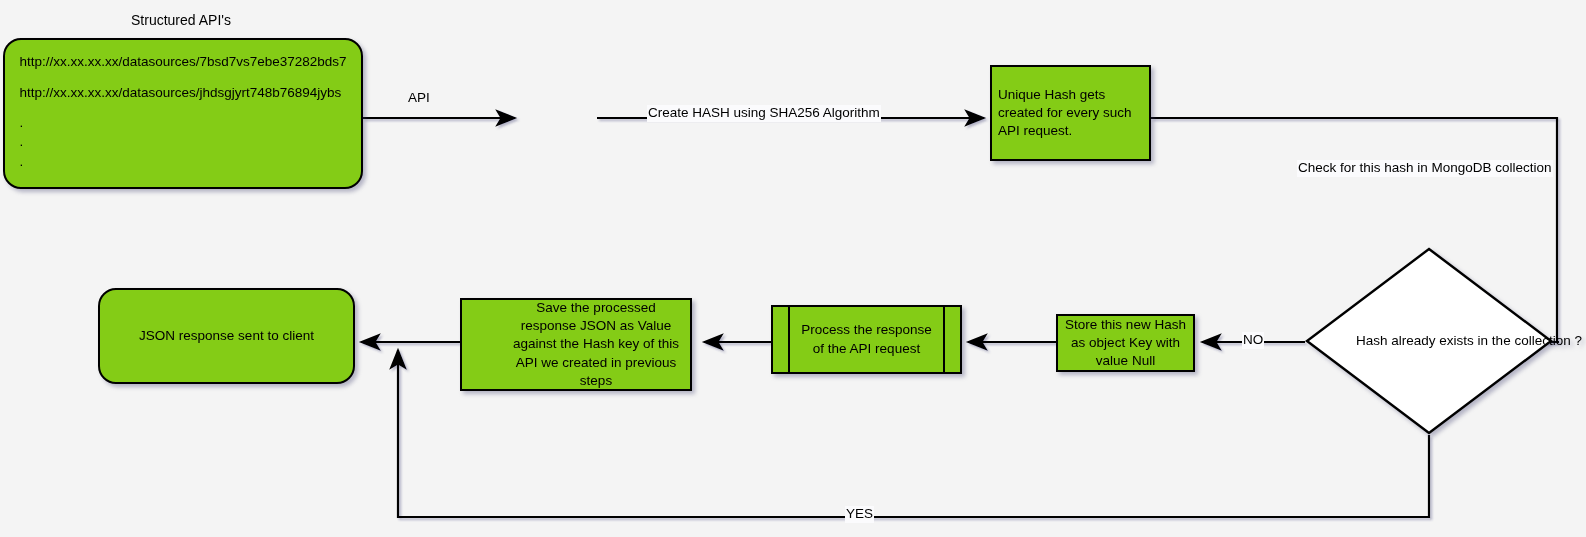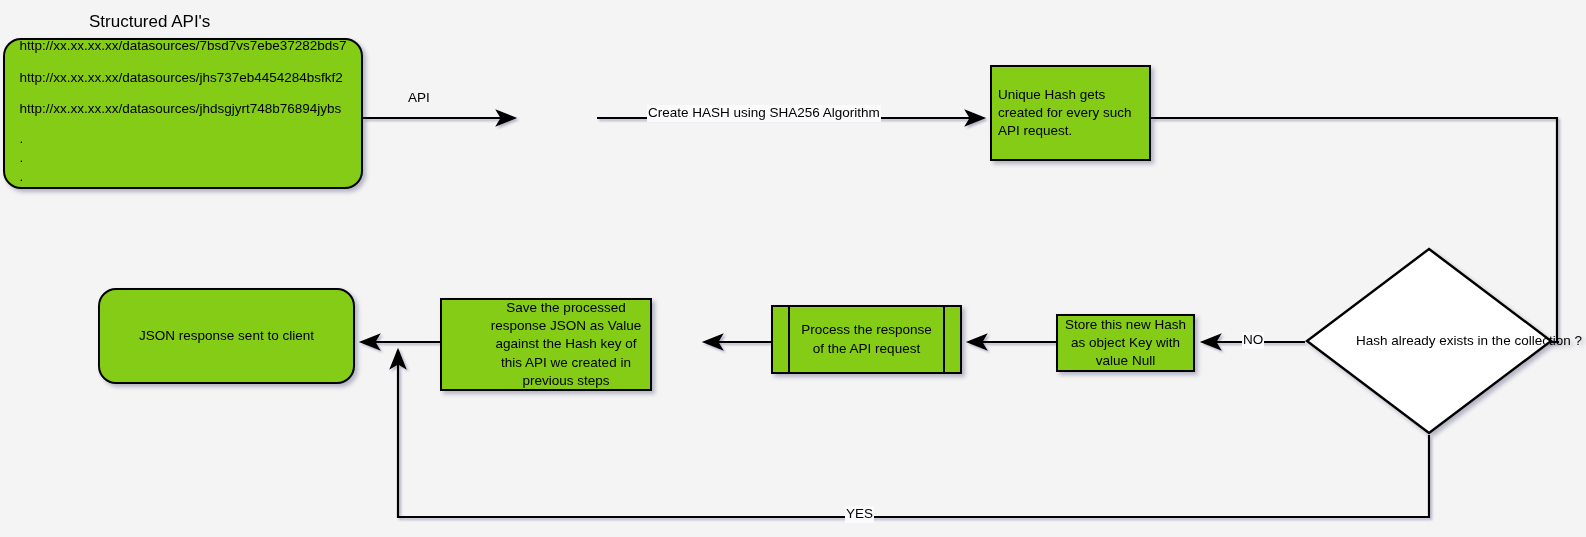--- a/index.html
+++ b/index.html
@@ -80,23 +80,24 @@
     text-align: center;
     font-size: 13.5px;
     line-height: 1.35;
     color: #000;
     pointer-events: none;
   }
 
   
   .caption {
     position: absolute;
-    font-size: 17px;
+    font-size: 14px;
     color: #000;
     white-space: nowrap;
+    margin-left: 42px;
   }
   .edge-label {
     position: absolute;
     font-size: 13.5px;
     color: #000;
     white-space: nowrap;
     background: #fbfbfd;
     padding: 0 1px;
     line-height: 1.25;
   }
@@ -135,21 +136,20 @@
 
       <path d="M1429,435 L1429,517 L398,517 L398,350" marker-end="url(#arrow)"></path>
     </g>
   </svg>
 
   <div class="caption" style="left:89px; top:12px;">Structured API's</div>
 
   <div class="node rounded" style="left:3px; top:38px; width:360px; height:151px;">
     <div class="api-list">
       <div class="url">http://xx.xx.xx.xx/datasources/7bsd7vs7ebe37282bds7</div>
-      <div class="url">http://xx.xx.xx.xx/datasources/jhs737eb4454284bsfkf2</div>
       <div class="url">http://xx.xx.xx.xx/datasources/jhdsgjyrt748b76894jybs</div>
       <div class="dot">.</div>
       <div class="dot">.</div>
       <div class="dot">.</div>
     </div>
   </div>
 
 
   <div class="node" style="left:990px; top:65px; width:161px; height:96px; justify-content:center; text-align:left;">
     <span style="padding:0 4px 0 6px;">Unique Hash gets created for every such API request.</span>
@@ -163,30 +163,31 @@
   </div>
 
   <div class="node" style="left:1056px; top:314px; width:139px; height:58px;">
     <span style="padding:0 4px;">Store this new Hash as object Key with value Null</span>
   </div>
 
   <div class="node predef" style="left:771px; top:305px; width:191px; height:69px;">
     <span class="txt">Process the response of the API request</span>
   </div>
 
-  <div class="node" style="left:440px; top:298px; width:212px; height:93px;padding-left:40px;">
+  <div class="node" style="left:460px; top:298px; width:232px; height:93px;padding-left:40px;">
     <span style="padding:0 6px;">Save the processed  response JSON as Value against the Hash key of this API we created in previous steps</span>
   </div>
 
   <div class="node rounded" style="left:98px; top:288px; width:257px; height:96px;">
     <span>JSON response sent to client</span>
   </div>
 
   <div class="edge-label" style="left:407px; top:90px; background:transparent;">API</div>
 
   <div class="edge-label" style="left:647px; top:105px;">Create HASH using SHA256 Algorithm</div>
 
+  <div class="edge-label" style="left:1297px; top:160px;">Check for this hash in MongoDB collection</div>
 
   <div class="edge-label" style="left:1242px; top:332px;">NO</div>
 
   <div class="edge-label" style="left:845px; top:506px;">YES</div>
 
 </div>
 
 </body></html>

